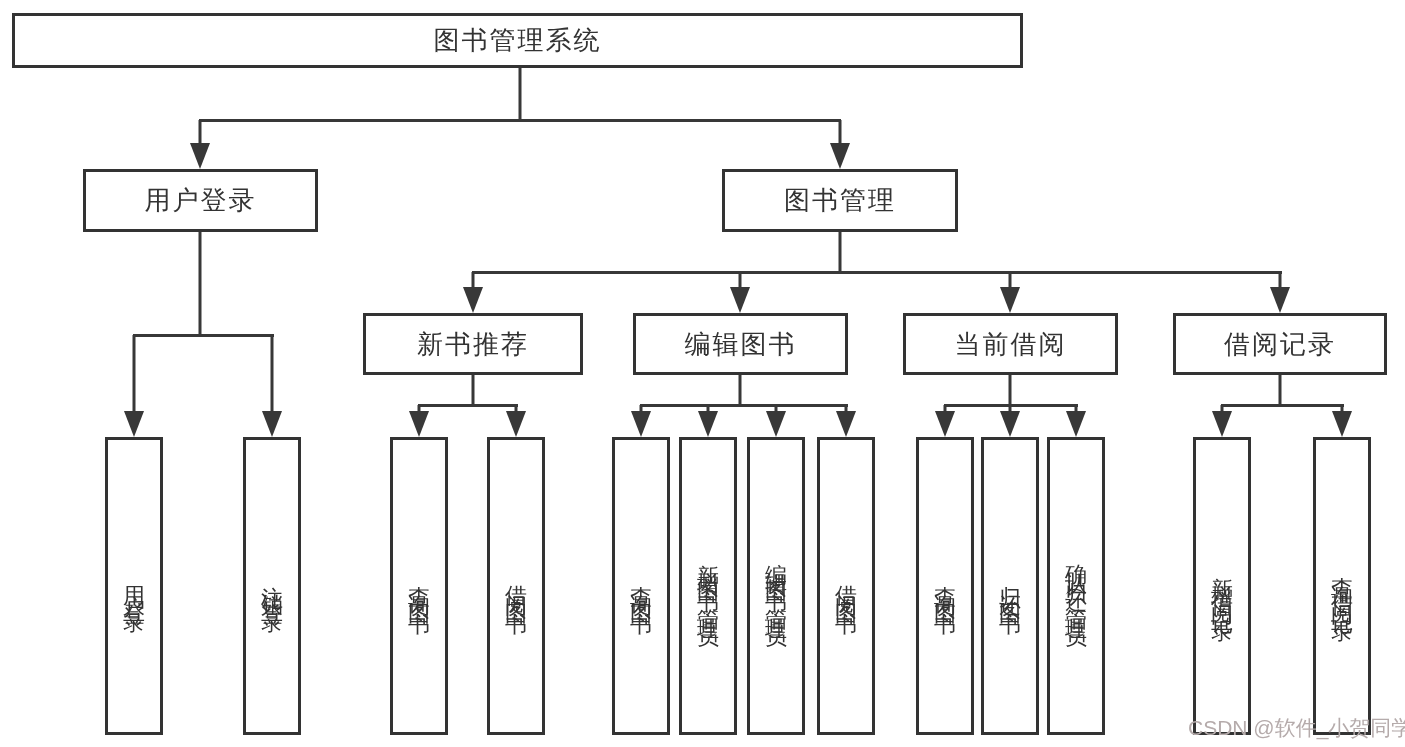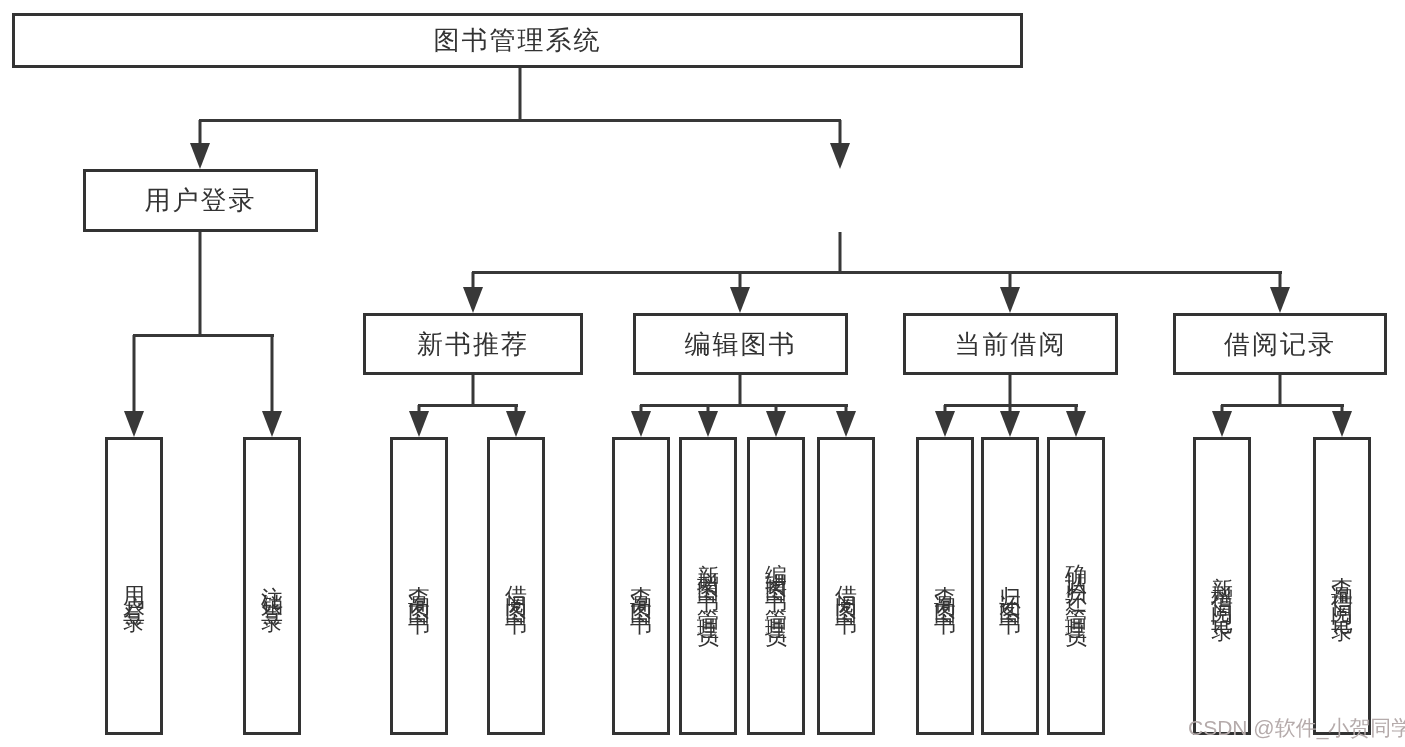--- a/index.html
+++ b/index.html
@@ -92,20 +92,23 @@
 <div id="canvas">
 
   <div class="box" style="left:12px;top:13px;width:1011px;height:55px;">
     <span class="lbl">图书管理系统</span>
   </div>
 
   <div class="box" style="left:83px;top:169px;width:235px;height:63px;">
     <span class="lbl">用户登录</span>
   </div>
 
+  <div class="box" style="left:722px;top:169px;width:236px;height:63px;">
+    <span class="lbl">图书管理</span>
+  </div>
 
   <div class="box" style="left:363px;top:313px;width:220px;height:62px;">
     <span class="lbl">新书推荐</span>
   </div>
 
   <div class="box" style="left:633px;top:313px;width:215px;height:62px;">
     <span class="lbl">编辑图书</span>
   </div>
 
   <div class="box" style="left:903px;top:313px;width:215px;height:62px;">

